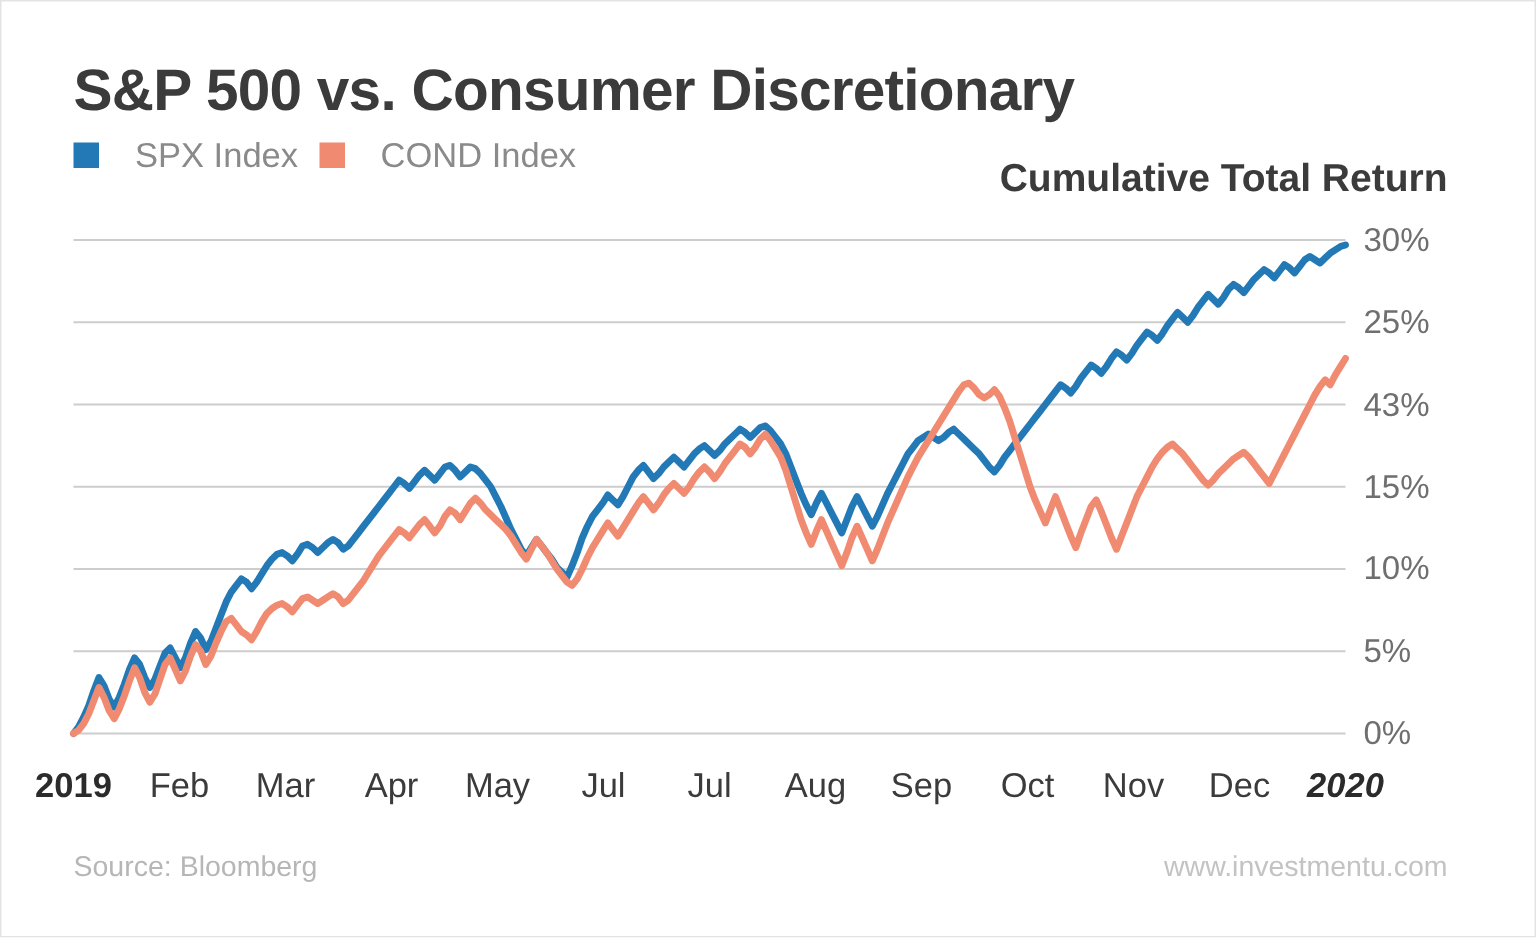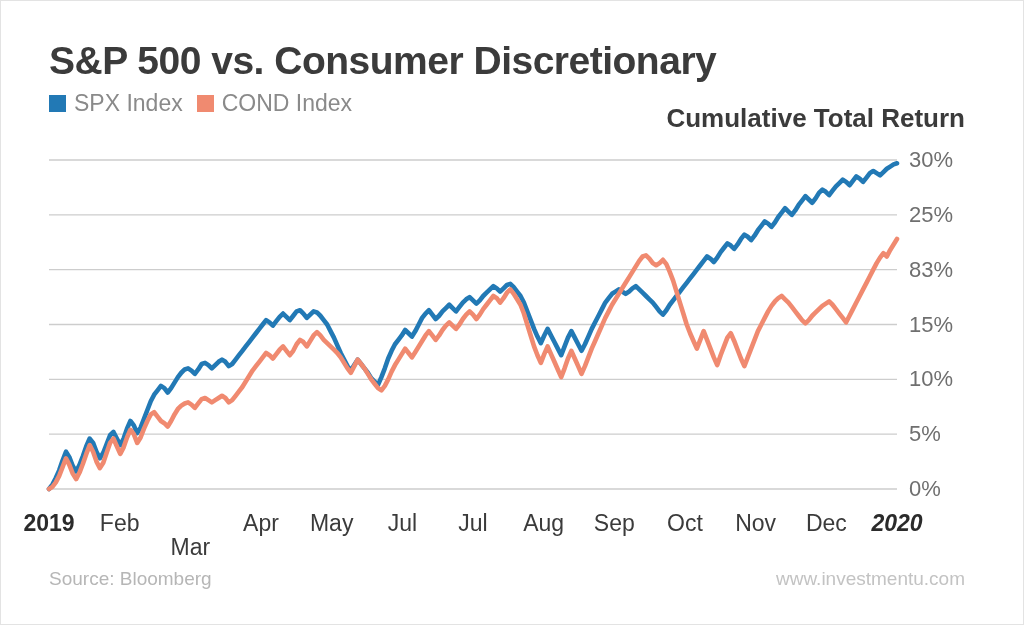--- a/index.html
+++ b/index.html
@@ -38,21 +38,21 @@
     position: absolute;
     left: 48px;
     top: 89px;
     display: flex;
     align-items: center;
     gap: 14px;
   }
   .legend-item {
     display: flex;
     align-items: center;
-    gap: 8px;
+    gap: 24px;
   }
   .legend-swatch {
     width: 17px;
     height: 17px;
     display: inline-block;
   }
   .legend-label {
     font-size: 23px;
     color: #8a8a8a;
     white-space: nowrap;
@@ -149,29 +149,29 @@
         <polyline points="48,488 51.392,483.61333333333334 54.784,477.03333333333336 58.176,469.3566666666667 61.568,459.4866666666667 64.96000000000001,450.71333333333337 68.352,456.19666666666666 71.744,464.97 75.136,470.4533333333333 78.52799999999999,463.87333333333333 81.92,455.1 85.312,445.23 88.70400000000001,437.55333333333334 92.096,441.94 95.488,450.71333333333337 98.88,457.29333333333335 102.27199999999999,451.81 105.664,443.0366666666667 109.056,434.2633333333333 112.448,430.97333333333336 115.84,437.55333333333334 119.232,444.1333333333333 122.624,437.55333333333334 126.016,427.68333333333334 129.40800000000002,420.00666666666666 132.8,424.3933333333333 136.192,432.07 139.584,426.5866666666667 142.976,417.81333333333333 146.368,409.03999999999996 149.76,400.26666666666665 153.152,393.68666666666667 156.54399999999998,389.3 159.936,384.9133333333333 163.328,387.1066666666667 166.72000000000003,391.49333333333334 170.112,387.1066666666667 173.504,381.62333333333333 176.896,376.14 180.288,371.75333333333333 183.68,368.4633333333333 187.072,367.3666666666667 190.464,369.56 193.856,372.85 197.248,368.4633333333333 200.64,362.98 204.032,361.8833333333333 207.424,364.07666666666665 210.816,367.3666666666667 214.208,364.07666666666665 217.60000000000002,360.7866666666667 220.992,358.59333333333336 224.384,360.7866666666667 227.77599999999998,365.17333333333335 231.168,362.98 234.56,358.59333333333336 237.952,354.2066666666667 241.344,349.82 244.73600000000002,345.43333333333334 248.128,341.0466666666667 251.51999999999998,336.65999999999997 254.912,332.2733333333333 258.304,327.88666666666666 261.696,323.5 265.08799999999997,319.11333333333334 268.48,321.30666666666673 271.872,324.5966666666667 275.264,320.21000000000004 278.656,315.8233333333334 282.048,312.5333333333333 285.44000000000005,315.8233333333334 288.832,319.11333333333334 292.224,314.7266666666667 295.616,310.34000000000003 299.008,309.24333333333334 302.4,312.5333333333333 305.792,316.91999999999996 309.18399999999997,313.63 312.576,310.34000000000003 315.968,311.4366666666666 319.36,314.7266666666667 322.752,319.11333333333334 326.144,323.5 329.536,330.08 332.928,336.65999999999997 336.32,344.3366666666667 339.712,352.0133333333333 343.104,358.59333333333336 346.496,365.17333333333335 349.888,369.56 353.28,364.07666666666665 356.67199999999997,358.59333333333336 360.064,362.98 363.456,367.3666666666667 366.848,371.75333333333333 370.24,377.2366666666667 373.632,380.52666666666664 377.024,383.81666666666666 380.416,376.14 383.808,367.3666666666667 387.20000000000005,357.49666666666667 390.59200000000004,349.82 393.984,343.24 397.376,338.85333333333335 400.768,334.4666666666667 404.15999999999997,328.98333333333335 407.55199999999996,332.2733333333333 410.944,335.56333333333333 414.336,330.08 417.728,323.5 421.12,316.91999999999996 424.512,312.5333333333333 427.904,309.24333333333334 431.296,313.63 434.688,318.01666666666665 438.08000000000004,314.7266666666667 441.47200000000004,310.34000000000003 444.86400000000003,307.04999999999995 448.256,303.76 451.64799999999997,307.04999999999995 455.03999999999996,310.34000000000003 458.432,305.9533333333333 461.824,301.56666666666666 465.216,298.27666666666664 468.608,296.0833333333333 472,299.37333333333333 475.392,302.66333333333336 478.784,299.37333333333333 482.176,294.9866666666667 485.568,291.6966666666667 488.96000000000004,288.40666666666664 492.35200000000003,285.1166666666667 495.744,287.31 499.136,290.6 502.528,287.31 505.92,284.02 509.312,282.92333333333335 512.7040000000001,286.21333333333337 516.096,290.6 519.488,294.9866666666667 522.8800000000001,301.56666666666666 526.2719999999999,310.34000000000003 529.664,319.11333333333334 533.056,327.88666666666666 536.448,335.56333333333333 539.8399999999999,342.1433333333333 543.232,334.4666666666667 546.624,327.88666666666666 550.016,334.4666666666667 553.4079999999999,341.0466666666667 556.8,347.62666666666667 560.192,354.2066666666667 563.584,345.43333333333334 566.976,336.65999999999997 570.3679999999999,330.08 573.76,336.65999999999997 577.152,343.24 580.544,349.82 583.936,343.24 587.328,335.56333333333333 590.72,327.88666666666666 594.112,321.30666666666673 597.504,314.7266666666667 600.8960000000001,308.14666666666665 604.288,301.56666666666666 607.6800000000001,297.18 611.072,292.7933333333333 614.464,290.6 617.856,288.40666666666664 621.248,290.6 624.64,292.7933333333333 628.032,290.6 631.424,287.31 634.8159999999999,285.1166666666667 638.208,288.40666666666664 641.5999999999999,291.6966666666667 644.992,294.9866666666667 648.384,298.27666666666664 651.776,301.56666666666666 655.168,305.9533333333333 658.56,310.34000000000003 661.952,313.63 665.3439999999999,309.24333333333334 668.736,303.76 672.128,299.37333333333333 675.52,294.9866666666667 678.912,290.6 682.304,286.21333333333337 685.696,281.82666666666665 689.088,277.44 692.48,273.0533333333333 695.872,268.6666666666667 699.264,264.28000000000003 702.6560000000001,259.8933333333333 706.048,255.50666666666666 709.44,257.70000000000005 712.832,260.99 716.224,256.60333333333335 719.616,251.11999999999998 723.008,246.73333333333335 726.4000000000001,242.3466666666667 729.792,244.54 733.1840000000001,247.83 736.576,243.4433333333333 739.968,237.96 743.36,233.57333333333335 746.752,235.76666666666665 750.144,239.0566666666667 753.536,234.67 756.928,229.18666666666667 760.3199999999999,224.8 763.712,220.41333333333336 767.1039999999999,222.60666666666668 770.496,225.8966666666667 773.888,221.51 777.28,216.02666666666664 780.672,211.64 784.064,207.25333333333333 787.456,210.5433333333333 790.848,213.83333333333331 794.24,209.44666666666672 797.6320000000001,203.96333333333337 801.024,199.57666666666665 804.416,195.19 807.808,198.48000000000002 811.2,201.76999999999998 814.592,197.38333333333333 817.984,191.89999999999998 821.376,188.61 824.768,190.80333333333328 828.1600000000001,194.09333333333336 831.552,189.7066666666667 834.9440000000001,185.32 838.336,182.03000000000003 841.7280000000001,178.74 845.12,180.93333333333334 848.512,184.22333333333336 851.904,179.83666666666664 855.2959999999999,175.45 858.688,177.64333333333332 862.0799999999999,180.93333333333334 865.472,176.54666666666668 868.864,172.15999999999997 872.256,169.96666666666664 875.648,172.15999999999997 879.04,174.3533333333333 882.432,171.06333333333333 885.824,167.77333333333337 889.216,165.57999999999998 892.608,163.38666666666666 896,162.29000000000002" fill="none" stroke="#2279b5" stroke-width="4.6" stroke-linejoin="round" stroke-linecap="round"></polyline>
         <polyline points="48,488 51.392,485.8066666666667 54.784,481.42 58.176,474.84 61.568,466.06666666666666 64.96000000000001,457.29333333333335 68.352,463.87333333333333 71.744,472.64666666666665 75.136,478.13 78.52799999999999,471.55 81.92,462.77666666666664 85.312,452.90666666666664 88.70400000000001,444.1333333333333 92.096,450.71333333333337 95.488,460.5833333333333 98.88,467.16333333333336 102.27199999999999,461.68 105.664,451.81 109.056,441.94 112.448,437.55333333333334 115.84,445.23 119.232,452.90666666666664 122.624,446.32666666666665 126.016,436.45666666666665 129.40800000000002,428.78 132.8,433.1666666666667 136.192,441.94 139.584,436.45666666666665 142.976,427.68333333333334 146.368,420.00666666666666 149.76,413.4266666666667 153.152,411.23333333333335 156.54399999999998,415.62 159.936,420.00666666666666 163.328,422.2 166.72000000000003,425.49 170.112,420.00666666666666 173.504,413.4266666666667 176.896,407.9433333333333 180.288,404.65333333333336 183.68,402.46 187.072,401.36333333333334 190.464,403.5566666666667 193.856,406.8466666666667 197.248,402.46 200.64,398.0733333333333 204.032,396.9766666666667 207.424,399.17 210.816,401.36333333333334 214.208,399.17 217.60000000000002,396.9766666666667 220.992,394.7833333333333 224.384,396.9766666666667 227.77599999999998,401.36333333333334 231.168,399.17 234.56,394.7833333333333 237.952,390.39666666666665 241.344,386.01 244.73600000000002,380.52666666666664 248.128,375.0433333333333 251.51999999999998,369.56 254.912,365.17333333333335 258.304,360.7866666666667 261.696,356.4 265.08799999999997,352.0133333333333 268.48,354.2066666666667 271.872,357.49666666666667 275.264,353.11 278.656,348.72333333333336 282.048,345.43333333333334 285.44000000000005,349.82 288.832,354.2066666666667 292.224,349.82 295.616,343.24 299.008,338.85333333333335 302.4,341.0466666666667 305.792,345.43333333333334 309.18399999999997,339.95 312.576,334.4666666666667 315.968,331.1766666666666 319.36,334.4666666666667 322.752,338.85333333333335 326.144,342.1433333333333 329.536,345.43333333333334 332.928,348.72333333333336 336.32,352.0133333333333 339.712,356.4 343.104,361.8833333333333 346.496,367.3666666666667 349.888,371.75333333333333 353.28,365.17333333333335 356.67199999999997,358.59333333333336 360.064,362.98 363.456,367.3666666666667 366.848,372.85 370.24,378.33333333333337 373.632,382.72 377.024,387.1066666666667 380.416,389.3 383.808,384.9133333333333 387.20000000000005,378.33333333333337 390.59200000000004,370.6566666666667 393.984,364.07666666666665 397.376,358.59333333333336 400.768,353.11 404.15999999999997,347.62666666666667 407.55199999999996,352.0133333333333 410.944,356.4 414.336,350.91666666666663 417.728,345.43333333333334 421.12,339.95 424.512,334.4666666666667 427.904,330.08 431.296,334.4666666666667 434.688,338.85333333333335 438.08000000000004,334.4666666666667 441.47200000000004,328.98333333333335 444.86400000000003,324.5966666666667 448.256,321.30666666666673 451.64799999999997,324.5966666666667 455.03999999999996,327.88666666666666 458.432,323.5 461.824,318.01666666666665 465.216,313.63 468.608,310.34000000000003 472,313.63 475.392,318.01666666666665 478.784,313.63 482.176,308.14666666666665 485.568,303.76 488.96000000000004,299.37333333333333 492.35200000000003,294.9866666666667 495.744,297.18 499.136,301.56666666666666 502.528,297.18 505.92,291.6966666666667 509.312,288.40666666666664 512.7040000000001,292.7933333333333 516.096,298.27666666666664 519.488,303.76 522.8800000000001,312.5333333333333 526.2719999999999,323.5 529.664,334.4666666666667 533.056,345.43333333333334 536.448,354.2066666666667 539.8399999999999,361.8833333333333 543.232,353.11 546.624,345.43333333333334 550.016,353.11 553.4079999999999,360.7866666666667 556.8,368.4633333333333 560.192,376.14 563.584,367.3666666666667 566.976,357.49666666666667 570.3679999999999,349.82 573.76,357.49666666666667 577.152,365.17333333333335 580.544,372.85 583.936,365.17333333333335 587.328,356.4 590.72,347.62666666666667 594.112,339.95 597.504,332.2733333333333 600.8960000000001,324.5966666666667 604.288,316.91999999999996 607.6800000000001,310.34000000000003 611.072,303.76 614.464,298.27666666666664 617.856,292.7933333333333 621.248,287.31 624.64,281.82666666666665 628.032,276.34333333333336 631.424,270.86 634.8159999999999,265.37666666666667 638.208,259.8933333333333 641.5999999999999,255.50666666666666 644.992,254.40999999999997 648.384,257.70000000000005 651.776,262.08666666666664 655.168,264.28000000000003 658.56,262.08666666666664 661.952,258.7966666666667 665.3439999999999,263.18333333333334 668.736,270.86 672.128,279.6333333333333 675.52,290.6 678.912,301.56666666666666 682.304,312.5333333333333 685.696,323.5 689.088,332.2733333333333 692.48,339.95 695.872,347.62666666666667 699.264,338.85333333333335 702.6560000000001,330.08 706.048,338.85333333333335 709.44,347.62666666666667 712.832,356.4 716.224,364.07666666666665 719.616,354.2066666666667 723.008,345.43333333333334 726.4000000000001,336.65999999999997 729.792,332.2733333333333 733.1840000000001,339.95 736.576,348.72333333333336 739.968,357.49666666666667 743.36,365.17333333333335 746.752,356.4 750.144,347.62666666666667 753.536,338.85333333333335 756.928,330.08 760.3199999999999,323.5 763.712,316.91999999999996 767.1039999999999,310.34000000000003 770.496,304.8566666666667 773.888,300.46999999999997 777.28,297.18 780.672,294.9866666666667 784.064,298.27666666666664 787.456,301.56666666666666 790.848,305.9533333333333 794.24,310.34000000000003 797.6320000000001,314.7266666666667 801.024,319.11333333333334 804.416,322.4033333333333 807.808,319.11333333333334 811.2,314.7266666666667 814.592,311.4366666666666 817.984,308.14666666666665 821.376,304.8566666666667 824.768,302.66333333333336 828.1600000000001,300.46999999999997 831.552,303.76 834.9440000000001,308.14666666666665 838.336,312.5333333333333 841.7280000000001,316.91999999999996 845.12,321.30666666666673 848.512,314.7266666666667 851.904,308.14666666666665 855.2959999999999,301.56666666666666 858.688,294.9866666666667 862.0799999999999,288.40666666666664 865.472,281.82666666666665 868.864,275.24666666666667 872.256,268.6666666666667 875.648,262.08666666666664 879.04,256.60333333333335 882.432,252.21666666666667 885.824,255.50666666666666 889.216,248.92666666666665 892.608,243.4433333333333 896,237.96" fill="none" stroke="#f08a70" stroke-width="4.6" stroke-linejoin="round" stroke-linecap="round"></polyline>
       </svg>
   </div>
 
   <div id="ytick-layer">
       <div class="ytick" style="top: 488px;">0%</div>
       <div class="ytick" style="top: 433.167px;">5%</div>
       <div class="ytick" style="top: 378.333px;">10%</div>
       <div class="ytick" style="top: 323.5px; text-align: right;">15%</div>
-      <div class="ytick" style="top: 268.667px;">83%</div>
+      <div class="ytick" style="top: 268.667px;">43%</div>
       <div class="ytick" style="top: 213.833px;">25%</div>
       <div class="ytick" style="top: 159px;">30%</div>
     </div>
 
   <div id="xtick-layer">
       <div class="xtick bold" style="left: 48px; text-align: center;">2019</div>
       <div class="xtick" style="left: 118.667px;">Feb</div>
-      <div class="xtick" style="left: 189.333px; margin-top: 24px;">Mar</div>
+      <div class="xtick" style="left: 189.333px;">Mar</div>
       <div class="xtick" style="left: 260px;">Apr</div>
       <div class="xtick" style="left: 330.667px;">May</div>
       <div class="xtick" style="left: 401.333px;">Jul</div>
       <div class="xtick" style="left: 472px;">Jul</div>
       <div class="xtick" style="left: 542.667px;">Aug</div>
       <div class="xtick" style="left: 613.333px;">Sep</div>
       <div class="xtick" style="left: 684px;">Oct</div>
       <div class="xtick" style="left: 754.667px;">Nov</div>
       <div class="xtick" style="left: 825.333px;">Dec</div>
       <div class="xtick bold" style="left: 896px; font-style: italic;">2020</div>

